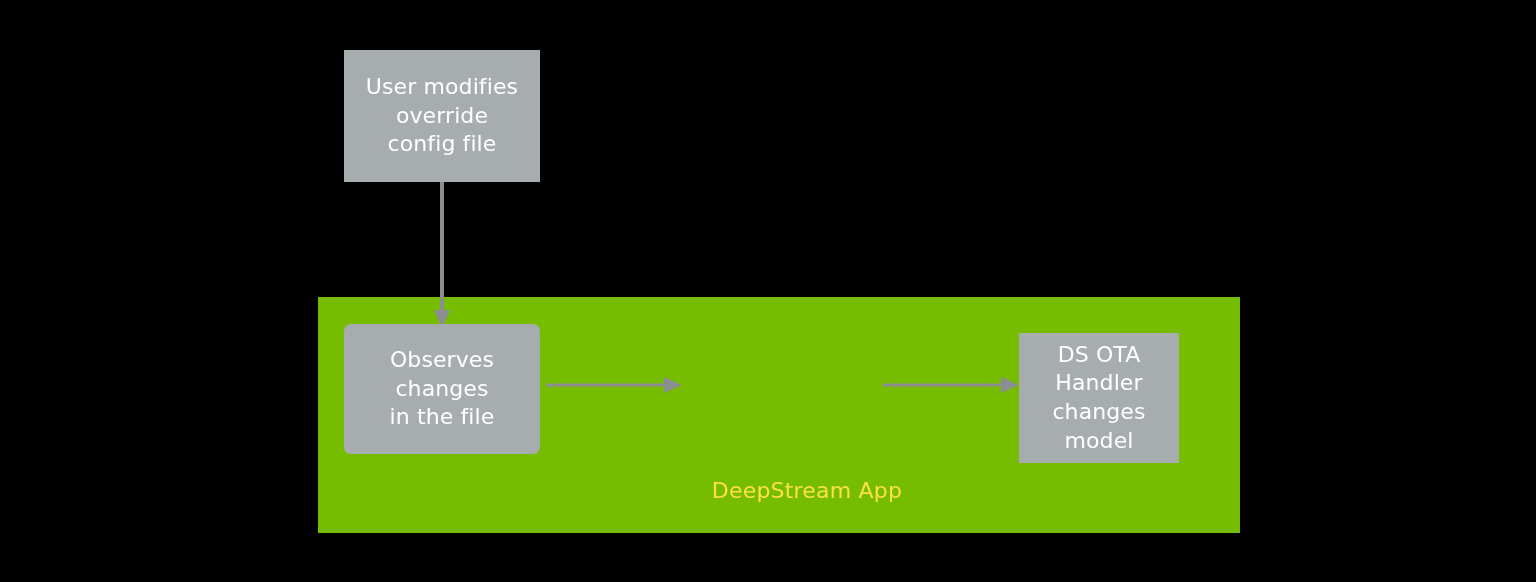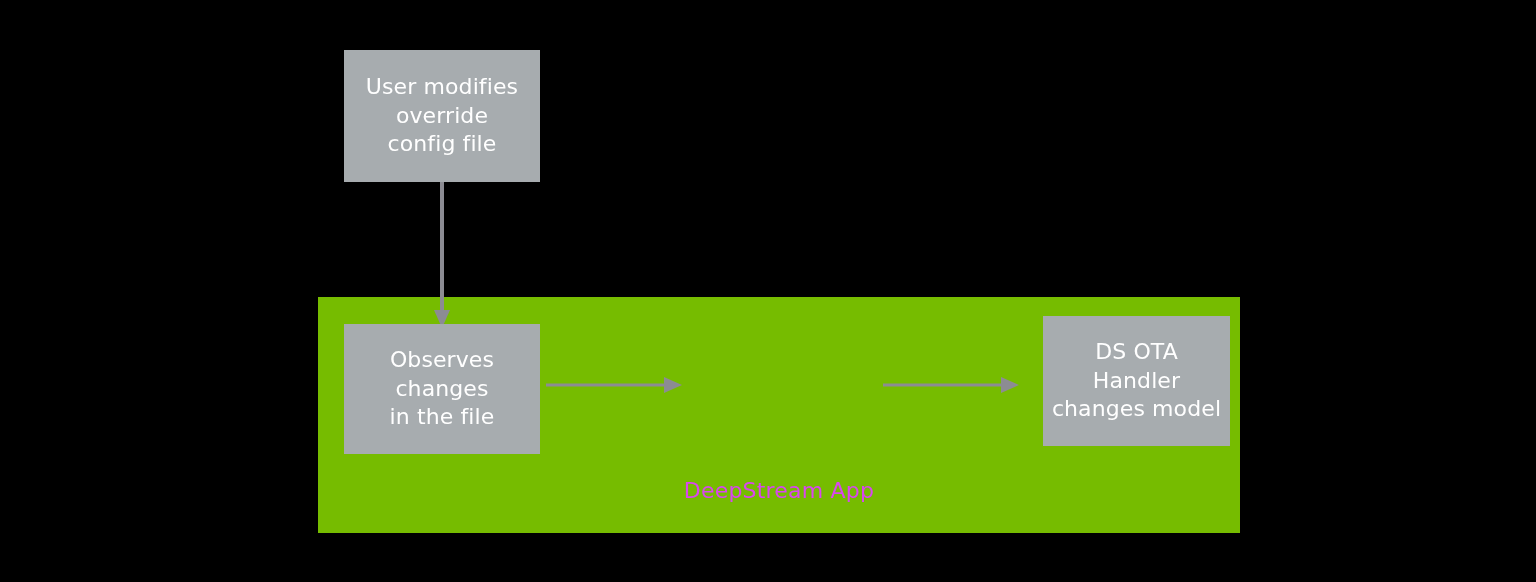--- a/index.html
+++ b/index.html
@@ -44,53 +44,54 @@
     left: 344px;
     top: 50px;
     width: 196px;
     height: 132px;
   }
   #node-observe {
     left: 344px;
     top: 324px;
     width: 196px;
     height: 130px;
+    border-radius: 7px;
   }
   #node-validate {
     left: 682px;
     top: 324px;
     width: 196px;
     height: 130px;
   }
   #node-handler {
     left: 1019px;
-    top: 316px;
-    width: 187px;
+    top: 333px;
+    width: 160px;
     height: 130px;
-    margin-left: 24px;
   }
 
   
   #group-deepstream {
     position: absolute;
     left: 318px;
     top: 297px;
     width: 922px;
     height: 236px;
     background: #76bc00;
   }
   #group-label {
     position: absolute;
     left: 318px;
     top: 478px;
     width: 922px;
     text-align: center;
-    color: #d946ef;
+    color: #fde047;
     font-size: 22px;
     letter-spacing: 0.2px;
+    padding-left: 28px;
   }
 
   
   .connector {
     position: absolute;
   }
   #arrow-user-to-observe {
     left: 424px;
     top: 178px;
     width: 36px;

